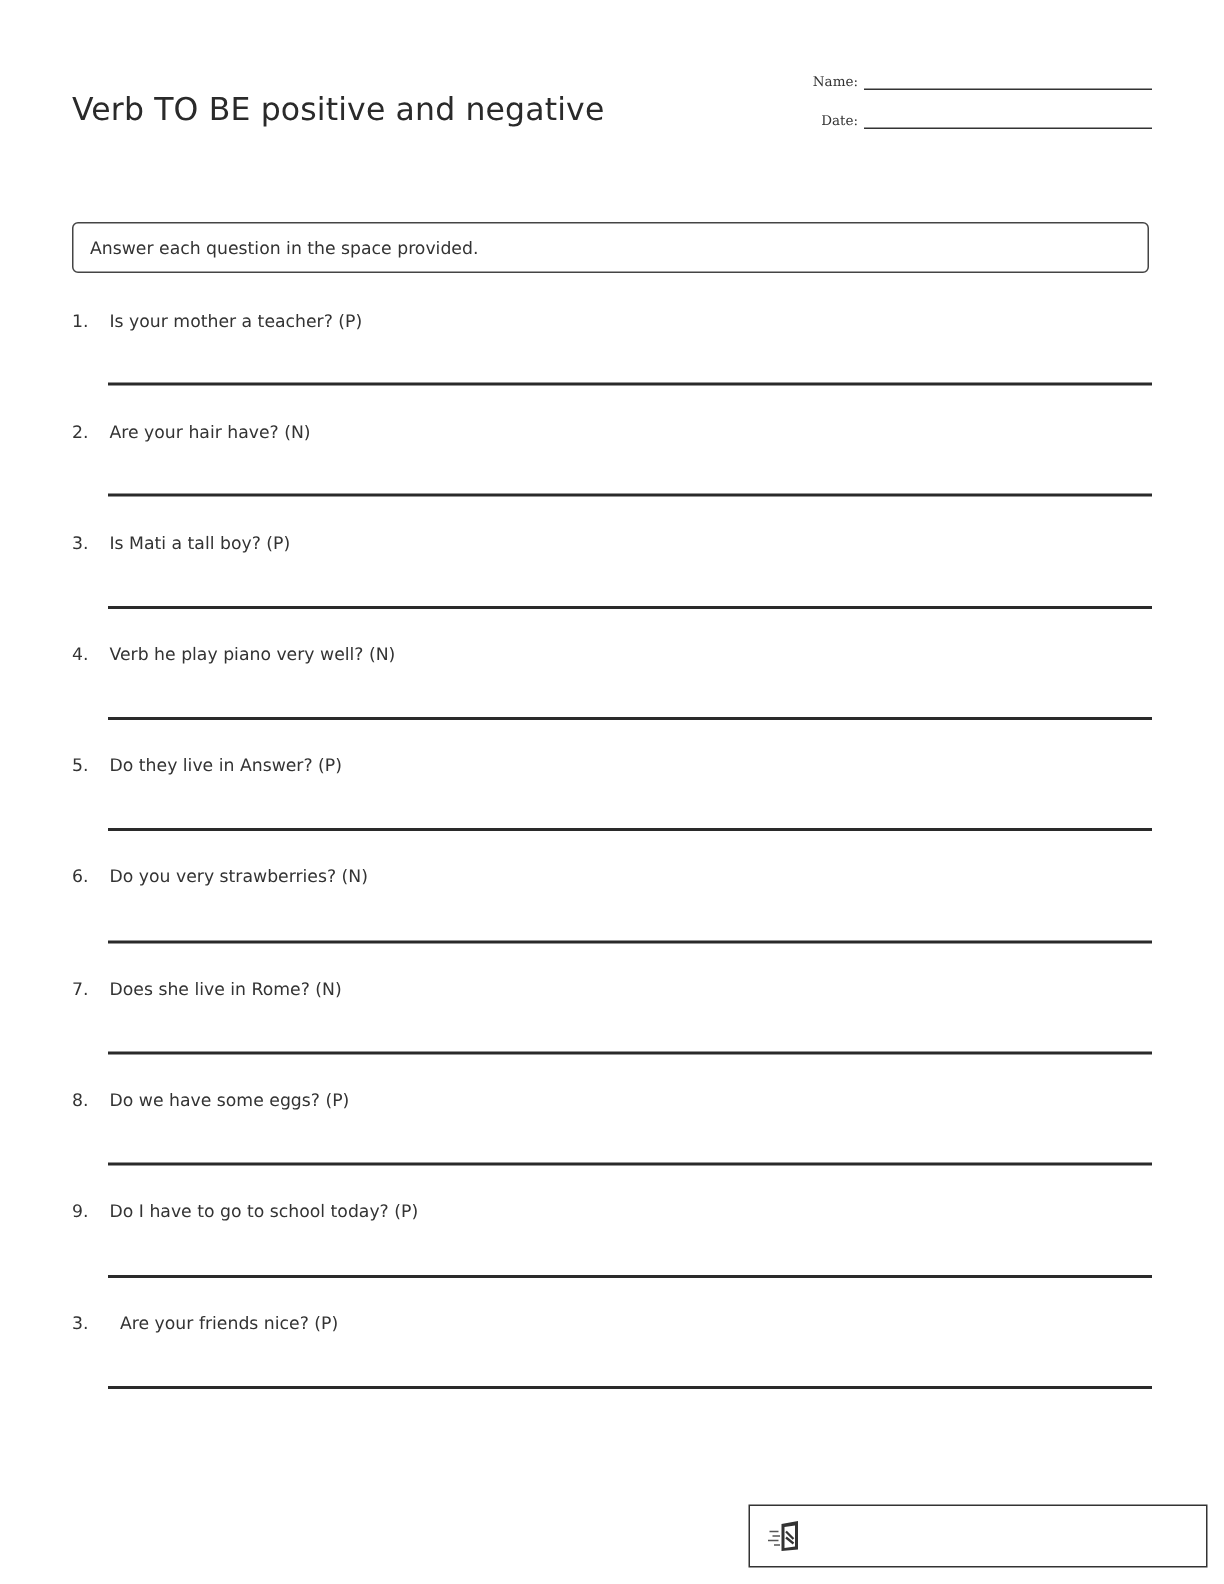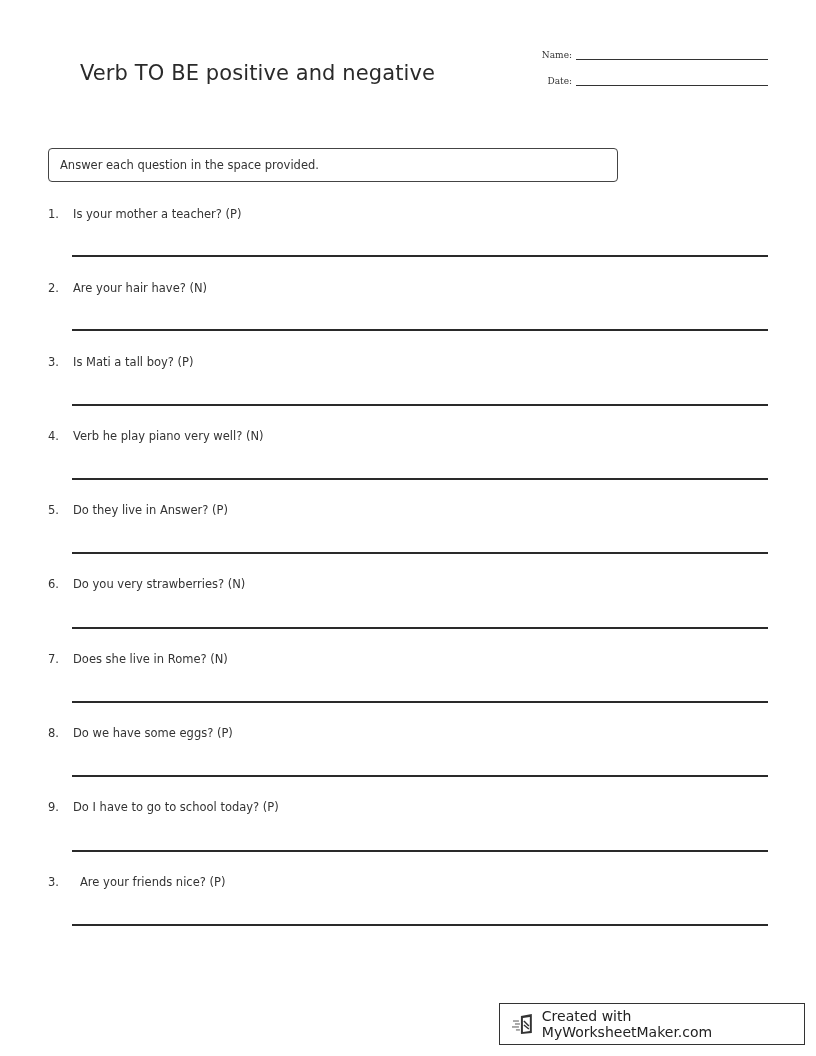--- a/index.html
+++ b/index.html
@@ -1,21 +1,21 @@
 <!DOCTYPE html>
 <html><head>
   <meta charset="utf-8">
   <style>
     html, body { margin: 0; padding: 0; background: #ffffff; }
     body { width: 816px; height: 1056px; position: relative; overflow: hidden; font-family: "DejaVu Sans", sans-serif; color: #222; }
-    .title { position: absolute; left: 48px; top: 47px; font-size: 21px; color: #2a2a2a; font-weight: normal; letter-spacing: 0.1px; margin-left: 32px; }
+    .title { position: absolute; left: 48px; top: 47px; font-size: 21px; color: #2a2a2a; font-weight: normal; letter-spacing: 0.1px; }
     .meta-row { position: absolute; right: 48px; display: flex; align-items: flex-end; }
     .meta-label { font-family: "DejaVu Serif", serif; font-size: 9px; color: #333; margin-right: 4px; margin-left: 47px; }
     .meta-line { width: 192px; border-bottom: 1px solid #333; height: 1px; }
-    .instructions { position: absolute; left: 48px; top: 148px; width: 570px; height: 34px; border: 1px solid #444; border-radius: 4px; box-sizing: border-box; padding-left: 11px; display: flex; align-items: center; font-size: 11.5px; color: #333; }
+    .instructions { position: absolute; left: 48px; top: 148px; width: 718px; height: 34px; border: 1px solid #444; border-radius: 4px; box-sizing: border-box; padding-left: 11px; display: flex; align-items: center; font-size: 11.5px; color: #333; }
     .question { position: absolute; left: 48px; font-size: 11.5px; color: #333; display: flex; }
     .qnum { display: inline-block; width: 25px; }
     .qnum.wide { width: 32px; }
     .answer-line { position: absolute; left: 72px; width: 696px; height: 2px; background: #2a2a2a; }
     .footer-badge { position: absolute; left: 499px; top: 1003px; width: 306px; height: 42px; border: 1px solid #333; box-sizing: border-box; display: flex; align-items: center; padding-left: 12px; font-size: 14px; color: #222; }
     .footer-badge svg { margin-right: 6px; }
   </style>
 </head>
 <body>
 
@@ -98,14 +98,13 @@
   <svg width="24" height="22" viewBox="0 0 24 22">
     <line x1="1" y1="8" x2="7" y2="8" stroke="#555" stroke-width="1"></line>
     <line x1="3" y1="11" x2="8" y2="11" stroke="#555" stroke-width="1"></line>
     <line x1="0" y1="14" x2="7" y2="14" stroke="#555" stroke-width="1"></line>
     <line x1="4" y1="17" x2="8" y2="17" stroke="#555" stroke-width="1"></line>
     <path d="M9 3 L20 1 L20 20 L9 21 Z" fill="#333"></path>
     <path d="M11 5 L18 4 L18 18 L11 19 Z" fill="#fff"></path>
     <line x1="12" y1="8" x2="17" y2="13" stroke="#333" stroke-width="1.5"></line>
     <line x1="12" y1="12" x2="17" y2="16" stroke="#333" stroke-width="1.5"></line>
   </svg>
-  <span>Created with MyWorksheetMaker.com</span>
 </div>
 
 </body></html>

